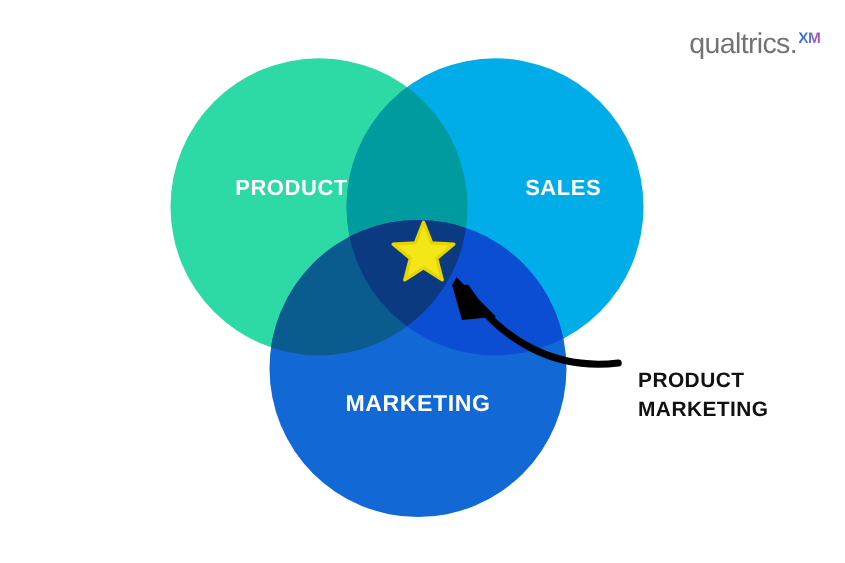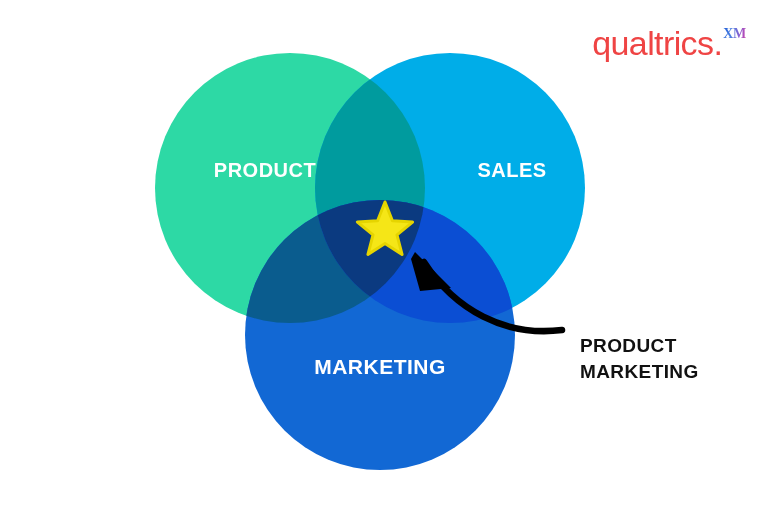--- a/index.html
+++ b/index.html
@@ -45,27 +45,27 @@
   #logo {
     position: absolute;
     right: 22px;
     top: 26px;
     display: flex;
     align-items: flex-start;
     line-height: 1;
   }
   #logo-word {
     font-family: "Liberation Sans", sans-serif;
-    font-size: 34px;
+    font-size: 26px;
     font-weight: normal;
-    color: #ef4444;
+    color: #737373;
     letter-spacing: -0.6px;
   }
   #logo-xm {
-    font-family: Liberation Serif, serif;
+    font-family: Liberation Sans, sans-serif;
     font-size: 14px;
     font-weight: bold;
     margin-top: 1px;
     margin-left: 1px;
     background: linear-gradient(100deg, #1f5ad6 0%, #4a7fe0 35%, #8a5fd0 70%, #cf3fa8 100%);
     -webkit-background-clip: text;
     background-clip: text;
     color: transparent;
     -webkit-text-fill-color: transparent;
     letter-spacing: -0.3px;

